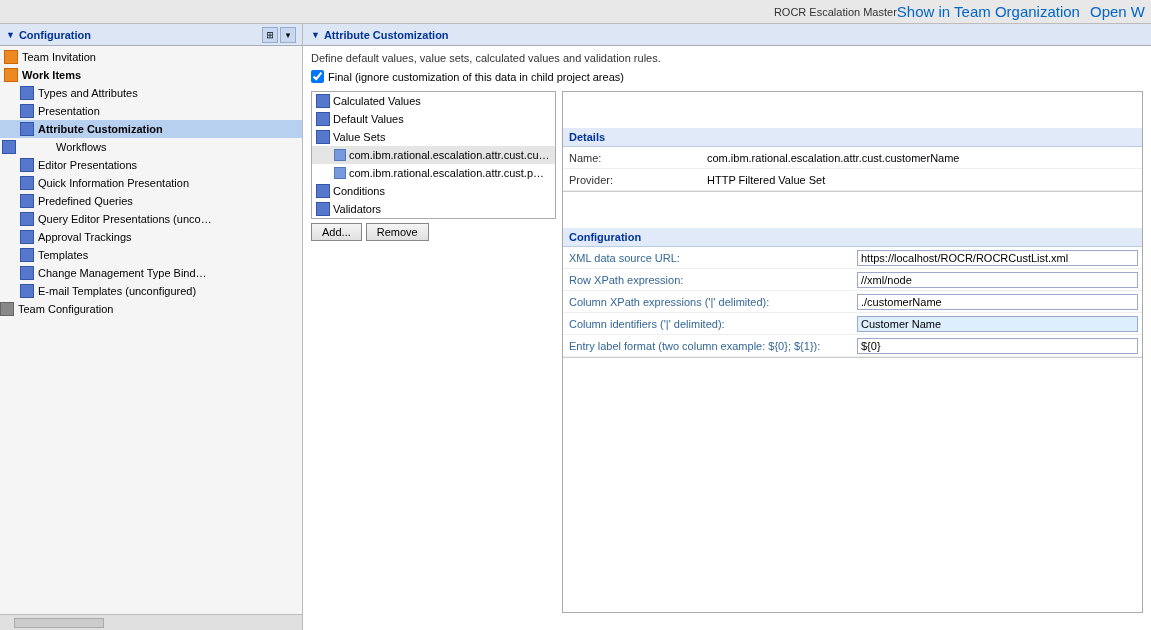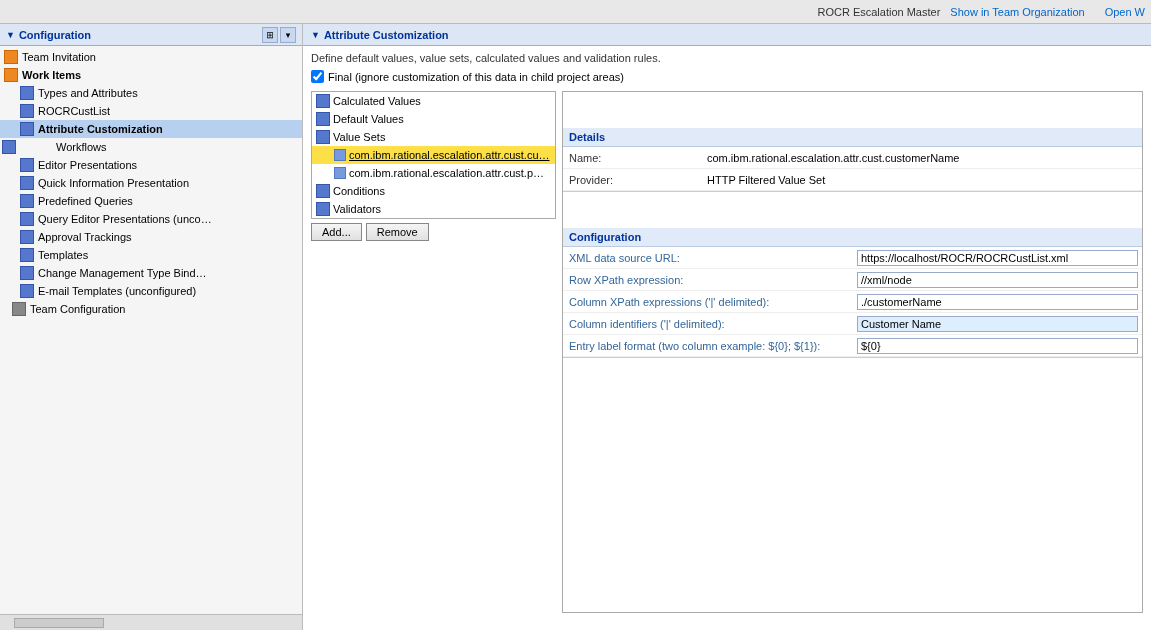--- a/index.html
+++ b/index.html
@@ -10,21 +10,21 @@
       display: flex;
       align-items: center;
       justify-content: flex-end;
       background: #e8e8e8;
       border-bottom: 1px solid #bbb;
       padding: 3px 6px;
       height: 24px;
     }
     #title-bar-left { font-size: 11px; color: #333; }
     #title-bar-right { display: flex; gap: 10px; }
-    #title-bar-right a { color: #0066cc; text-decoration: none; font-size: 11px; margin-left: 10px; }
+    #title-bar-right a { color: #0066cc; text-decoration: none; font-size: 15px; }
 
     
     #main-layout {
       display: flex;
       height: calc(100% - 24px);
     }
 
     
     #sidebar {
       width: 303px;
@@ -160,21 +160,21 @@
     }
 
     .tree-panel-item {
       display: flex;
       align-items: center;
       padding: 2px 4px;
       height: 18px;
       cursor: pointer;
       white-space: nowrap;
     }
-    .tree-panel-item.selected { background: #fde047; text-decoration: underline; }
+    .tree-panel-item.selected { background: #e5e5e5; }
 
     
     #tree-buttons {
       display: flex;
       gap: 4px;
       margin-top: 4px;
     }
     .btn {
       padding: 2px 10px;
       border: 1px solid #888;
@@ -285,21 +285,21 @@
         <div class="tree-item" style="padding-left: 4px;">
           <span style="width: 14px; height: 14px; background: rgb(238, 136, 34); border: 1px solid rgb(204, 102, 0); margin-right: 4px; display: inline-block; flex-shrink: 0;"></span>
           <span style="font-weight: bold;">Work Items</span>
         </div>
         <div class="tree-item" style="padding-left: 20px;">
           <span style="width: 14px; height: 14px; background: rgb(85, 119, 204); border: 1px solid rgb(51, 85, 170); margin-right: 4px; display: inline-block; flex-shrink: 0;"></span>
           <span>Types and Attributes</span>
         </div>
         <div class="tree-item" style="padding-left: 20px;">
           <span style="width: 14px; height: 14px; background: rgb(85, 119, 204); border: 1px solid rgb(51, 85, 170); margin-right: 4px; display: inline-block; flex-shrink: 0;"></span>
-          <span>ROCRCustList</span>
+          <span>Presentation</span>
         </div>
         <div class="tree-item selected" style="padding-left: 20px;">
           <span style="width: 14px; height: 14px; background: rgb(85, 119, 204); border: 1px solid rgb(51, 85, 170); margin-right: 4px; display: inline-block; flex-shrink: 0;"></span>
           <span style="font-weight: bold;">Attribute Customization</span>
         </div>
         <div class="tree-item" style=" gap: 36px;">
           <span style="width: 14px; height: 14px; background: rgb(85, 119, 204); border: 1px solid rgb(51, 85, 170); margin-right: 4px; display: inline-block; flex-shrink: 0;"></span>
           <span>Workflows</span>
         </div>
         <div class="tree-item" style="padding-left: 20px;">
@@ -327,21 +327,21 @@
           <span>Templates</span>
         </div>
         <div class="tree-item" style="padding-left: 20px;">
           <span style="width: 14px; height: 14px; background: rgb(85, 119, 204); border: 1px solid rgb(51, 85, 170); margin-right: 4px; display: inline-block; flex-shrink: 0;"></span>
           <span>Change Management Type Bind…</span>
         </div>
         <div class="tree-item" style="padding-left: 20px;">
           <span style="width: 14px; height: 14px; background: rgb(85, 119, 204); border: 1px solid rgb(51, 85, 170); margin-right: 4px; display: inline-block; flex-shrink: 0;"></span>
           <span>E-mail Templates (unconfigured)</span>
         </div>
-        <div class="tree-item" style="padding-left: 12px;">
+        <div class="tree-item" style="padding-left: 0;">
           <span style="width: 14px; height: 14px; background: rgb(136, 136, 136); border: 1px solid rgb(102, 102, 102); margin-right: 4px; display: inline-block; flex-shrink: 0;"></span>
           <span>Team Configuration</span>
         </div>
       </div>
     <div id="sidebar-scrollbar-h">
       <div style="width:90px;height:10px;background:#ccc;margin:3px 14px;border:1px solid #aaa;"></div>
     </div>
   </div>
 
   <div id="right-panel">

